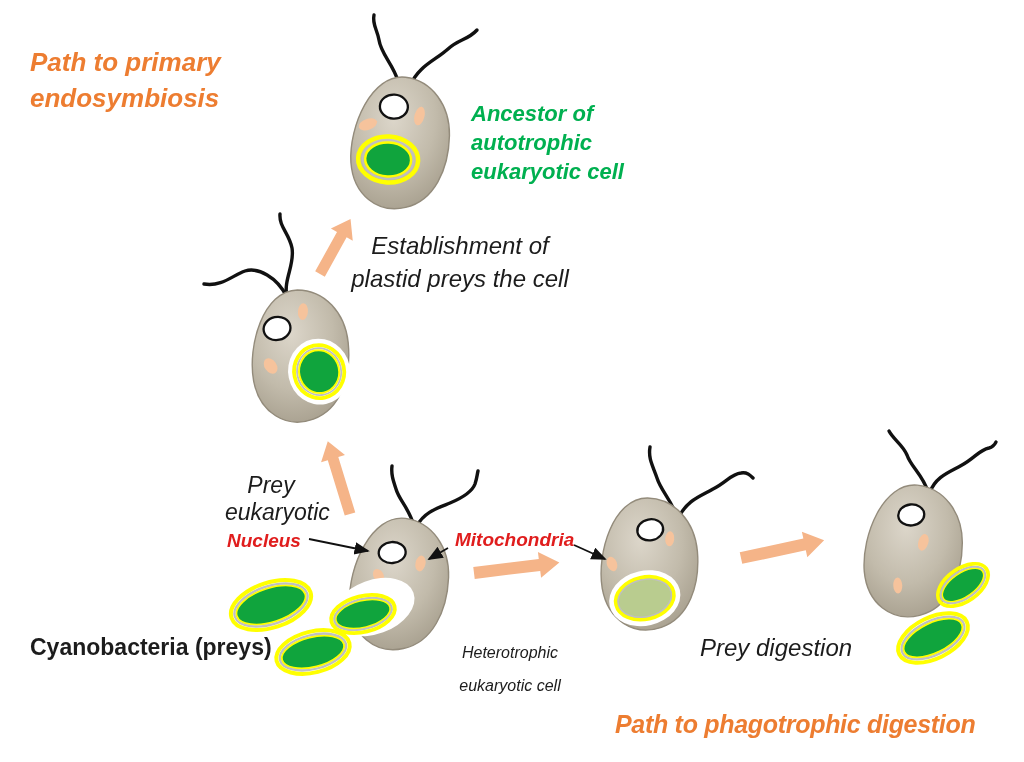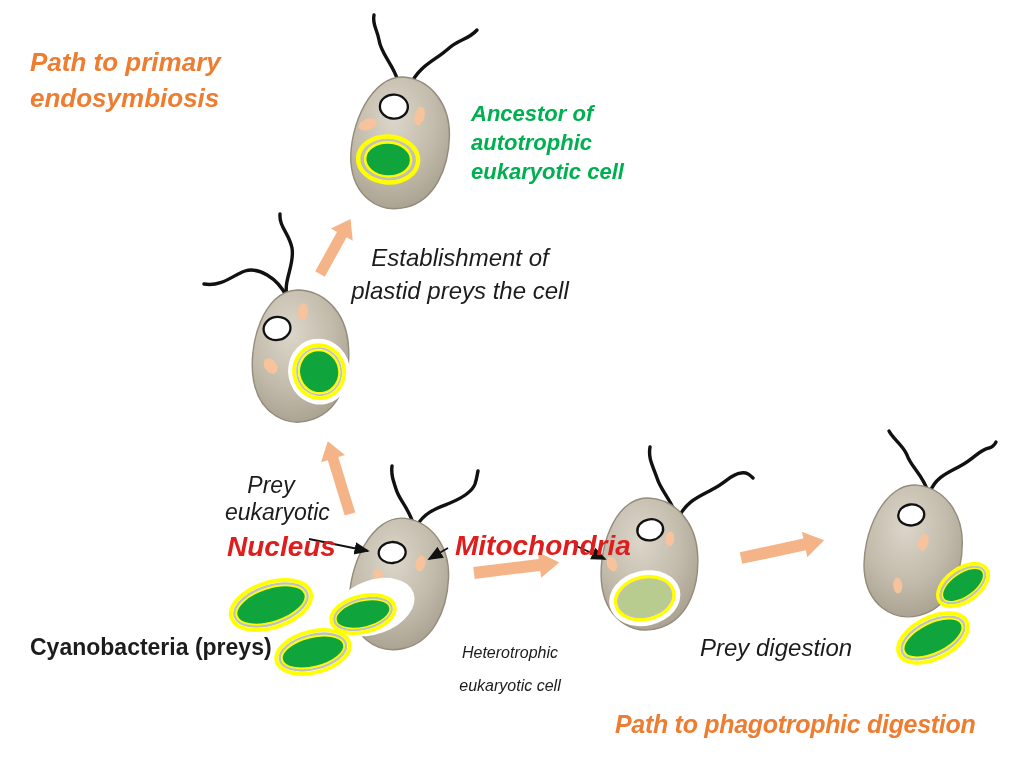--- a/index.html
+++ b/index.html
@@ -4,21 +4,21 @@
 <style>
   html,body{margin:0;padding:0;background:#fff;}
   .stage{position:relative;width:1024px;height:762px;background:#ffffff;overflow:hidden;
          font-family:"Liberation Sans",sans-serif;}
   .stage svg{position:absolute;left:0;top:0;}
   .label{position:absolute;white-space:nowrap;line-height:1.35;}
   .it{font-style:italic;}
   .heading{color:var(--orange-text);font-weight:700;font-size:26px;line-height:36px;}
   .green-label{color:var(--green-text);font-weight:600;font-size:22px;line-height:29px;margin-left:8px;}
   .black-label{color:var(--black-text);font-weight:500;}
-  .red-label{color:var(--red-text);font-weight:600;font-size:28px;}
+  .red-label{color:var(--red-text);font-weight:600;font-size:19px;}
   .center{text-align:center;}
 </style>
 </head>
 <body>
 
 <div class="stage">
 
 <svg width="1024" height="762" viewBox="0 0 1024 762">
   <defs>
     <radialGradient id="cellgrad" cx="42%" cy="32%" r="78%">
@@ -153,21 +153,21 @@
   <div>Path to primary</div>
   <div>endosymbiosis</div>
 </div>
 
 <div class="label green-label it" style="left:463px;top:99px;">
   <div>Ancestor of</div>
   <div>autotrophic</div>
   <div>eukaryotic cell</div>
 </div>
 
-<div class="label black-label it center" style="left:340px;top:229px;width:240px;font-size:24px;line-height:33px;margin-top:12px;">
+<div class="label black-label it center" style="left:340px;top:229px;width:240px;font-size:24px;line-height:33px;">
   <div>Establishment of</div>
   <div>plastid preys the cell</div>
 </div>
 
 <div class="label black-label it center" style="left:225px;top:452px;width:92px;font-size:23px;line-height:27px;margin-top:20px;">
   <div>Prey</div>
   <div>eukaryotic</div>
 </div>
 
 <div class="label red-label it" style="left:227px;top:528px;">Nucleus</div>

